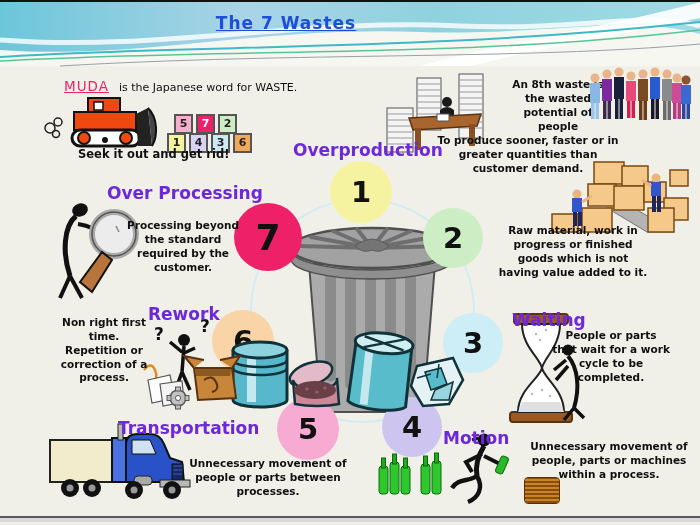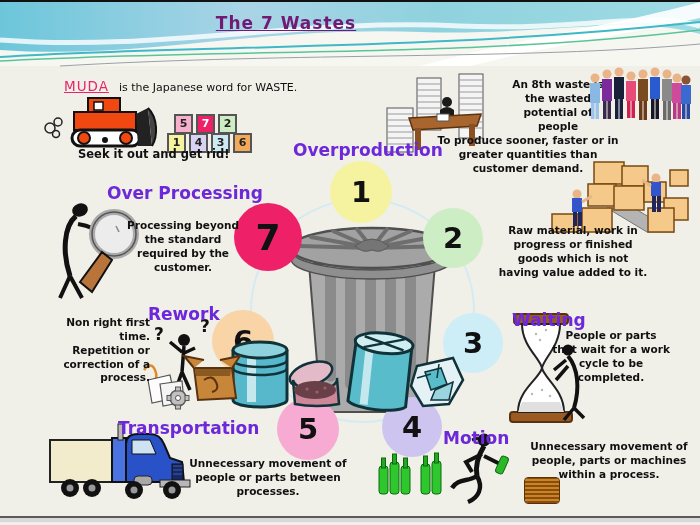--- a/index.html
+++ b/index.html
@@ -9,21 +9,21 @@
     font-family:"DejaVu Sans","Liberation Sans",sans-serif;
   }
   .abs{position:absolute;}
   
   #topline{position:absolute;left:0;top:0;width:700px;height:2px;background:#111;z-index:30;}
   #botline{position:absolute;left:0;top:516px;width:700px;height:2px;background:#5a5a5a;z-index:30;}
   #botline2{position:absolute;left:0;top:518px;width:700px;height:4px;background:#d8d8d8;z-index:30;}
   #header{position:absolute;left:0;top:0;width:700px;height:66px;z-index:1;}
   #page-title{
     position:absolute;left:0;top:13px;width:572px;text-align:center;
-    font-size:17px;font-weight:bold;color:#701a75;text-decoration:underline;
+    font-size:17px;font-weight:bold;color:#1d4ed8;text-decoration:underline;
     letter-spacing:1px;z-index:5;
   }
   
   .h{font-weight:bold;color:#6d28d9;z-index:12;margin-top:8px;}
   .t{font-weight:bold;color:#101010;font-size:10.5px;line-height:1.32;z-index:12;}
   .ctr{text-align:center;}
   
   #muda-line{left:64px;top:78px;font-size:12px;font-weight:normal;z-index:12;text-align:right;}
   #muda-word{color:#e8246a;text-decoration:underline;font-size:13.5px;letter-spacing:1px;}
   #muda-rest{color:#111;margin-left:10px;font-size:11px;}
@@ -55,21 +55,21 @@
   #desc-overproduction{left:437px;top:134px;width:182px;}
   #name-inventory{left:477px;top:174px;font-size:17px;}
   #desc-inventory{left:498px;top:224px;width:150px;}
   #name-waiting{left:512px;top:302px;font-size:17px;}
   #desc-waiting{left:552px;top:329px;width:118px;}
   #name-motion{left:443px;top:420px;font-size:17px;}
   #desc-motion{left:528px;top:440px;width:162px;}
   #name-transportation{left:118px;top:410px;font-size:17px;}
   #desc-transportation{left:168px;top:457px;width:200px;}
   #name-rework{left:148px;top:296px;font-size:17px;}
-  #desc-rework{left:58px;top:316px;width:92px;text-align:right;}
+  #desc-rework{left:58px;top:316px;width:92px;text-align:center;}
   #name-overprocessing{left:107px;top:175px;font-size:17px;}
   #desc-overprocessing{left:124px;top:219px;width:118px;text-align:center;}
   #eighth-waste{left:502px;top:78px;width:112px;font-size:10.5px;}
   #copyright-text{
     left:200px;top:492px;width:170px;text-align:center;
     font-family:"Liberation Serif","DejaVu Serif",serif;
     font-size:15px;color:#1c6a8c;z-index:12;
   }
   
   #pile{

